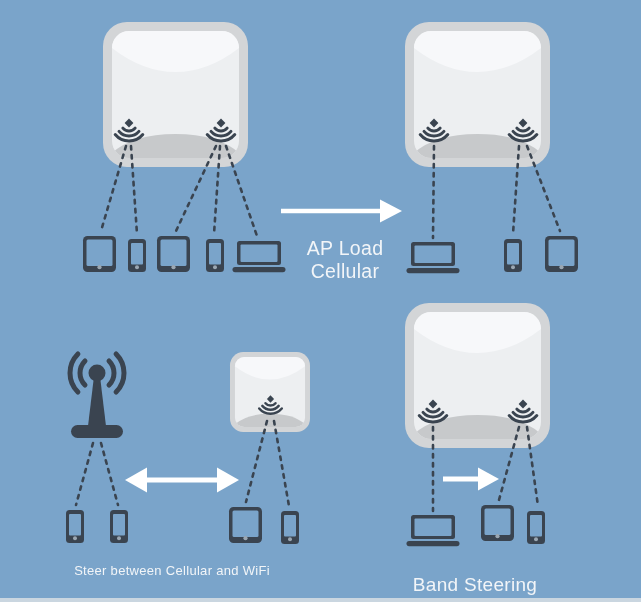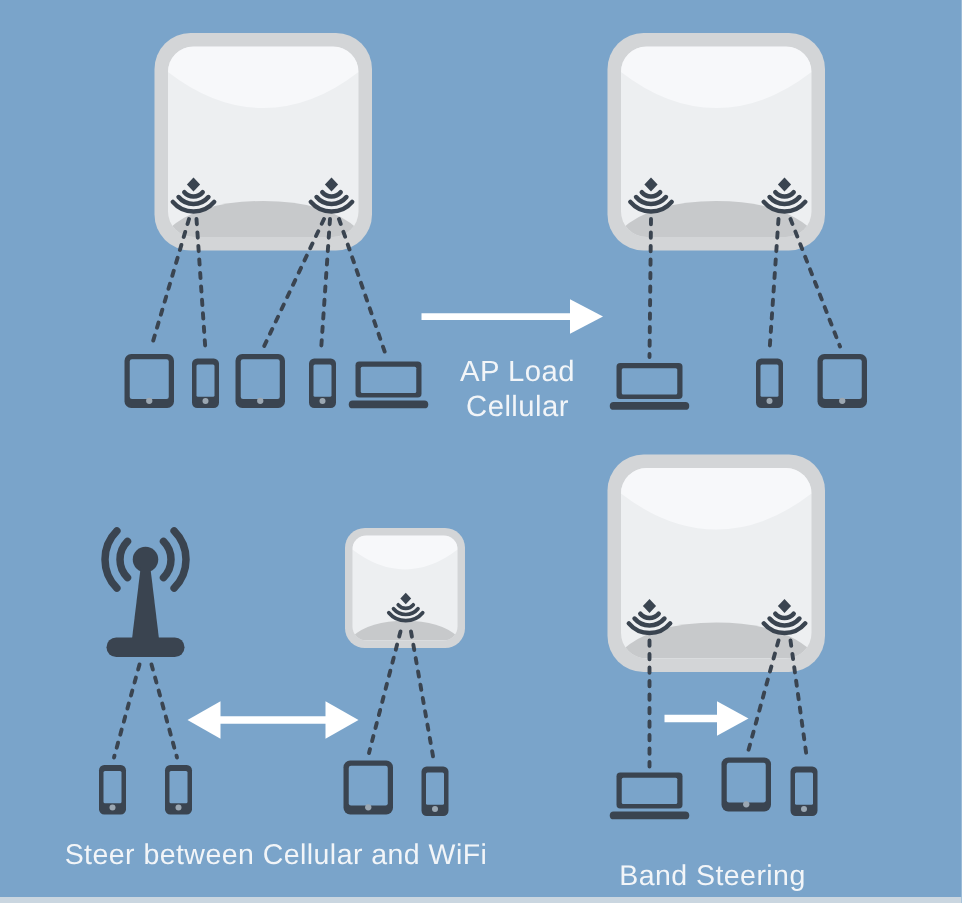--- a/index.html
+++ b/index.html
@@ -13,21 +13,21 @@
     position:relative; width:641px; height:602px; overflow:hidden;
     background:var(--background);
     padding-left:45px;
   }
   .stage svg{position:absolute;left:0;top:0;}
   .caption{
     position:absolute; color:var(--text); font-size:19.5px; line-height:23px;
     text-align:center; letter-spacing:0.3px; user-select:none;
   }
   .caption-ap{left:265px; top:237px; width:160px;}
-  .caption-steer{left:24px; top:559px; width:320px; font-size:19px;}
+  .caption-steer{left:12px; top:559px; width:320px; font-size:13px;}
   .caption-band{left:355px; top:529px; width:240px; font-size:19px;margin-top:44px;}
   .bottom-strip{
     position:absolute; left:0; bottom:0; width:641px; height:4px;
     background:var(--bottom-strip);
   }
   .dash{stroke:#3A4450; stroke-width:2.6; stroke-dasharray:3.5 5.5; stroke-linecap:round; fill:none;}
   .arrow-shaft{stroke:#FFFFFF; fill:none;}
   .arrow-head{fill:#FFFFFF;}
 </style>
 </head>

